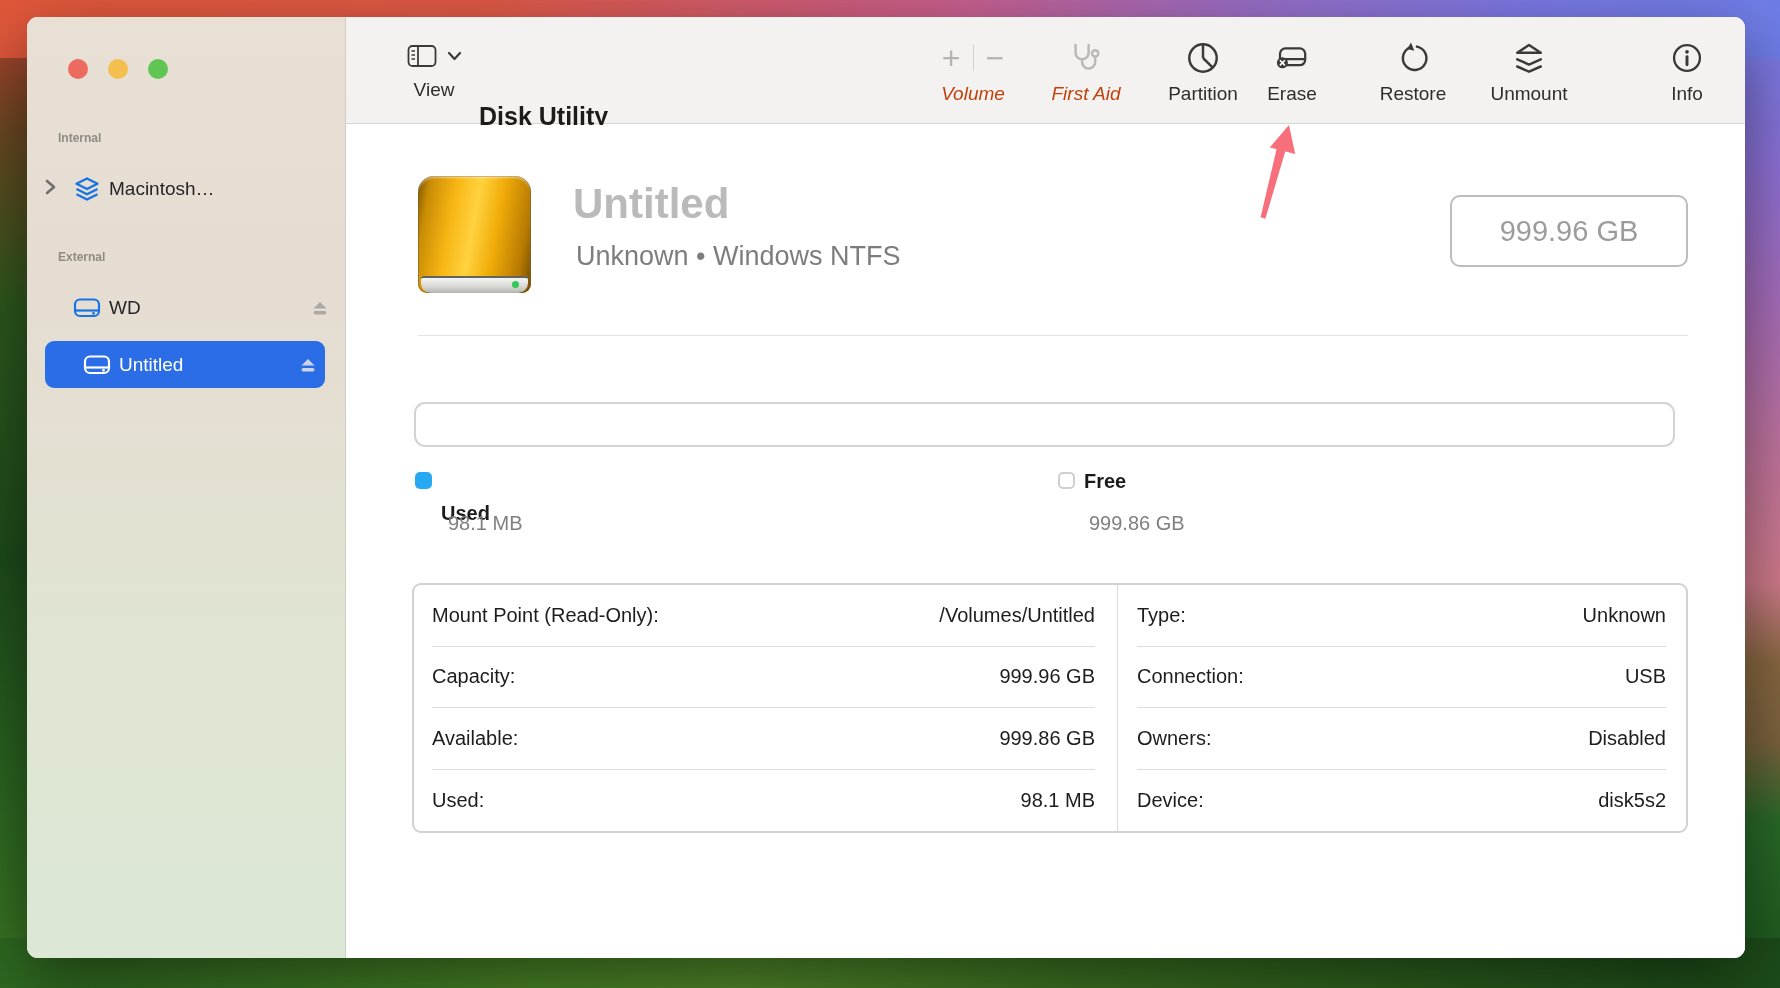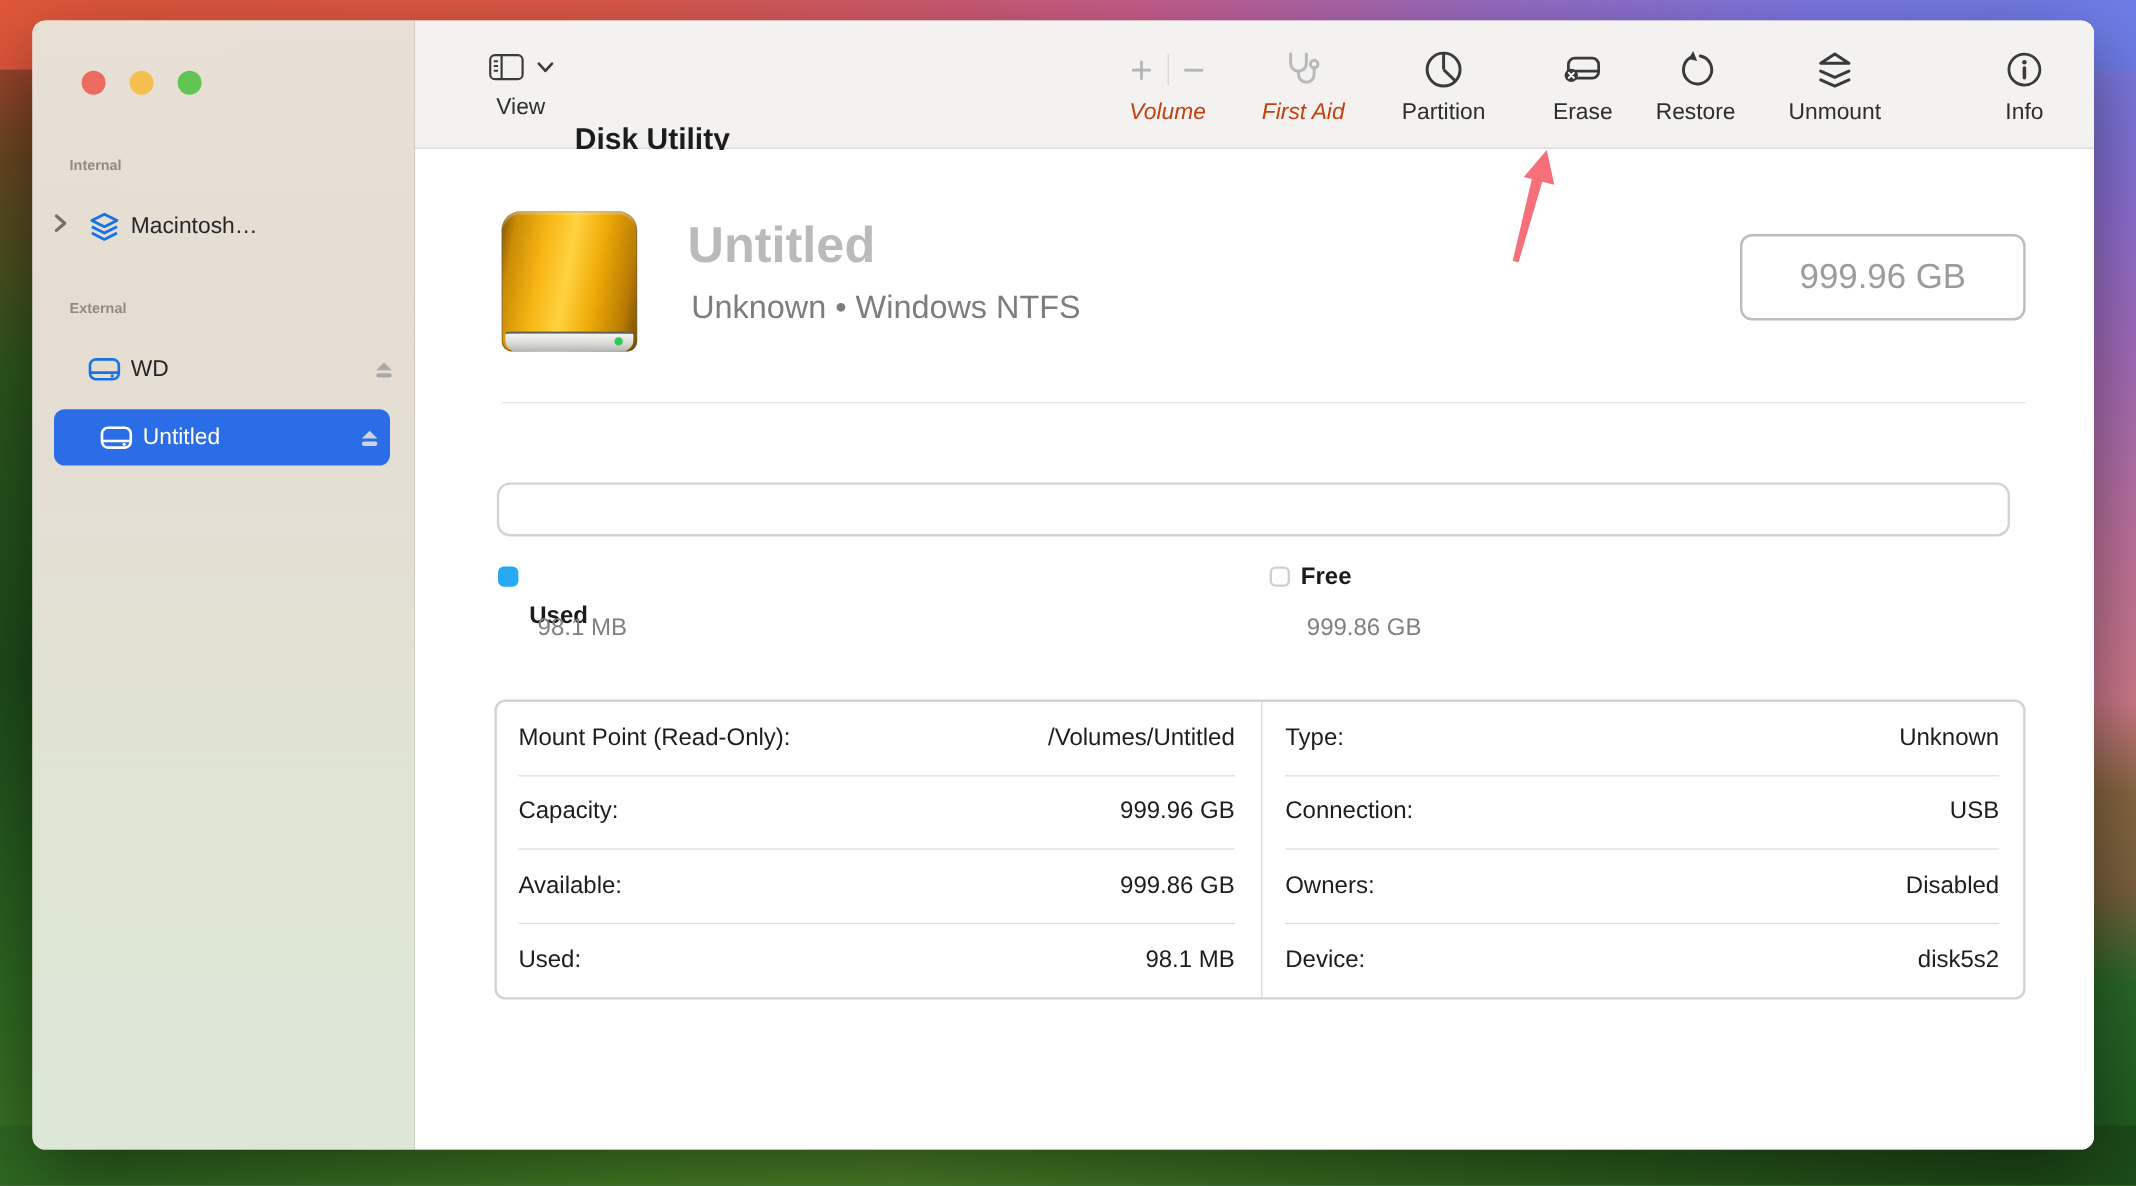--- a/index.html
+++ b/index.html
@@ -67,21 +67,21 @@
   .legend-label{position:absolute;font-size:20px;font-weight:bold;color:#1b1b1b;}
   .lb-used{left:95px;top:345px;margin-top:32px;}
   .lb-free{left:738px;top:345px;}
   .legend-value{position:absolute;font-size:20px;color:#808080;}
   .lv-used{left:102px;top:387px;}
   .lv-free{left:743px;top:387px;}
   
   .detail-table{position:absolute;left:66px;top:458px;width:1276px;height:250px;border:2px solid #d2d2d2;border-radius:9px;
     background:#fff;display:flex;overflow:hidden;}
   .dcol{height:100%;}
-  .dcol.left{width:638px;border-right:1px solid #d9d9d9;padding:0 22px 0 18px;}
+  .dcol.left{width:704px;border-right:1px solid #d9d9d9;padding:0 22px 0 18px;}
   .dcol.right{flex:1;padding:0 20px 0 19px;}
   .trow{height:61.5px;display:flex;align-items:center;justify-content:space-between;border-bottom:1.5px solid #dcdcdc;}
   .trow:last-child{border-bottom:none;}
   .trow span{font-size:20px;color:#1d1d1d;white-space:nowrap;}
   
   .arrow-svg{position:absolute;left:1228px;top:106px;pointer-events:none;}
   svg.icon{display:block;}
 </style>
 </head>
 <body>
@@ -201,21 +201,21 @@
         <div class="ticon">
           <svg class="icon" width="34" height="34" viewBox="0 0 26 26">
             <circle cx="13" cy="13" r="10.5" fill="none" stroke="#3a3a3a" stroke-width="1.9"></circle>
             <line x1="13" y1="13" x2="13" y2="2.5" stroke="#3a3a3a" stroke-width="1.9"></line>
             <line x1="13" y1="13" x2="20.5" y2="20.3" stroke="#3a3a3a" stroke-width="1.9"></line>
           </svg>
         </div>
         <div class="tlabel">Partition</div>
       </div>
 
-      <div class="tool" style="left:913px;">
+      <div class="tool" style="left:886px;">
         <div class="ticon">
           <svg class="icon" width="36" height="32" viewBox="0 0 30 26">
             <rect x="5" y="5" width="21" height="14" rx="4.5" fill="none" stroke="#3a3a3a" stroke-width="1.9"></rect>
             <line x1="5.5" y1="14" x2="25.5" y2="14" stroke="#3a3a3a" stroke-width="1.9"></line>
             <circle cx="7" cy="17" r="4.6" fill="#3a3a3a"></circle>
             <path d="M5.3 15.3 L8.7 18.7 M8.7 15.3 L5.3 18.7" stroke="#ffffff" stroke-width="1.4" stroke-linecap="round"></path>
           </svg>
         </div>
         <div class="tlabel">Erase</div>
       </div>

